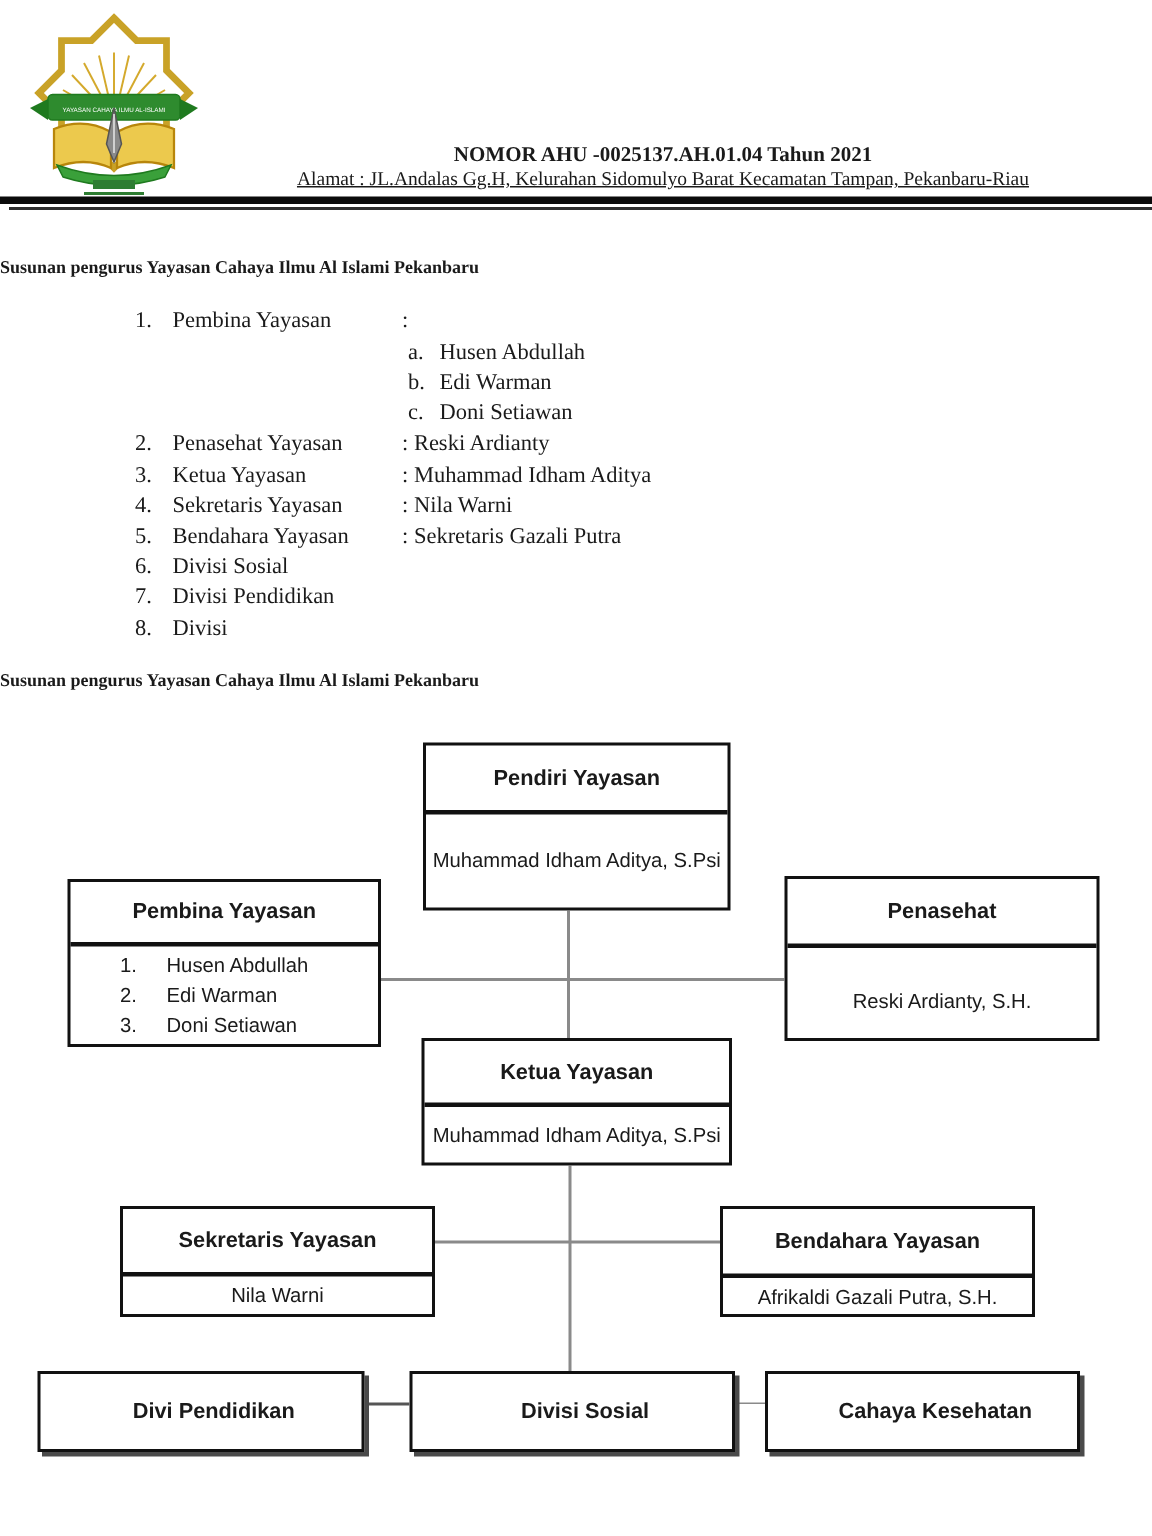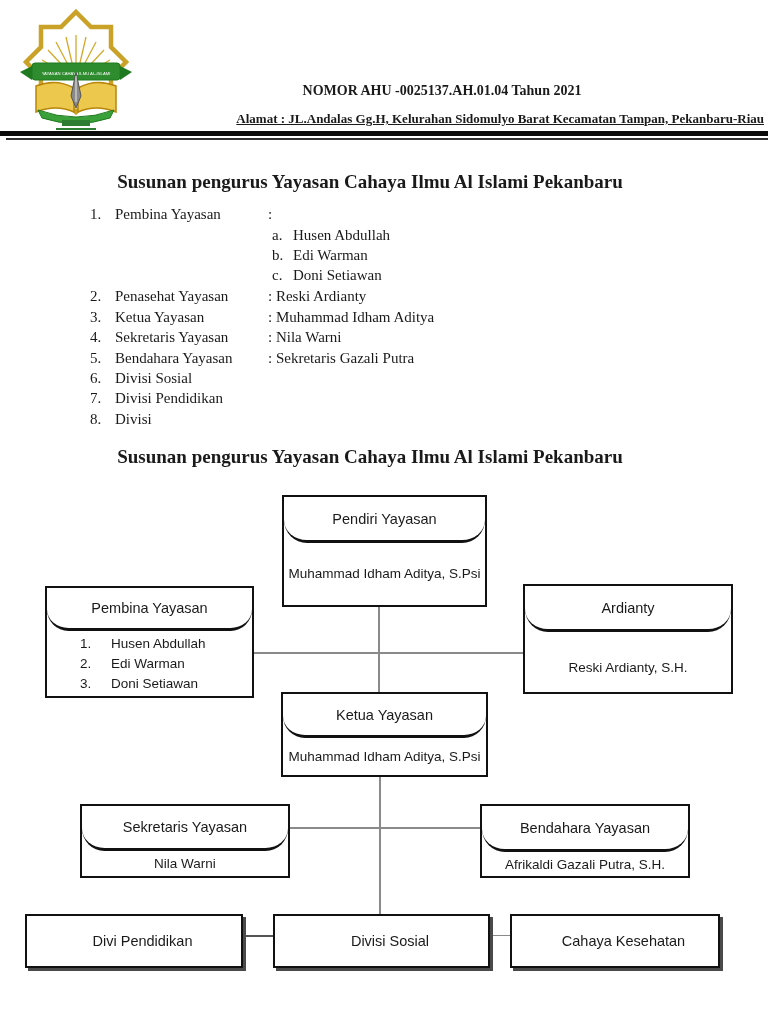--- a/index.html
+++ b/index.html
@@ -3,45 +3,45 @@
 <meta charset="utf-8">
 <style>
   html,body{margin:0;padding:0;background:#ffffff;}
   .page{position:relative;width:768px;height:1024px;background:#ffffff;overflow:hidden;
         font-family:"Liberation Serif", serif;color:#1a1a1a;}
 
   
   .logo{position:absolute;left:16px;top:6px;width:120px;height:126px;}
   .hdr-title{position:absolute;left:120px;right:4px;top:46px;text-align:center;
              font-weight:bold;font-size:21px;letter-spacing:.3px;}
-  .hdr-nomor{position:absolute;left:120px;right:4px;top:83px;text-align:center;
+  .hdr-nomor{position:absolute;left:120px;right:4px;top:96px;text-align:center;
              font-weight:bold;font-size:14px;}
-  .hdr-alamat{position:absolute;left:120px;right:4px;top:111px;text-align:right;
-              font-weight:bold;font-size:13px;text-decoration:underline;}
+  .hdr-alamat{position:absolute;left:120px;right:4px;top:111px;text-align:center;
+              font-weight:normal;font-size:13px;text-decoration:underline;}
   .rule1{position:absolute;left:0;top:131px;width:768px;height:5px;background:#0b0b0b;}
   .rule2{position:absolute;left:6px;top:138px;width:762px;height:2px;background:#2f2f2f;}
 
   
-  .sec-heading{position:absolute;left:0;width:740px;text-align:center;
-               font-weight:bold;font-size:19px;}
+  .sec-heading{position:absolute;left:0;width:740px;
+               font-weight:bold;font-size:12px;}
   .sh1{top:171px;} .sh2{top:446px;}
 
   
   .row{position:absolute;left:0;width:768px;height:21px;font-size:15px;}
   .l-num{position:absolute;left:90px;}
   .l-label{position:absolute;left:115px;}
   .l-val{position:absolute;left:268px;}
   .l-sub-letter{position:absolute;left:272px;}
   .l-sub-name{position:absolute;left:293px;}
 
   
   .obox{position:absolute;border:2px solid #111111;background:#ffffff;box-sizing:border-box;
         font-family:"Liberation Sans", sans-serif;}
-  .ohead{display:flex;align-items:center;justify-content:center;font-weight:normal;
-         font-size:14.5px;border-bottom:3px solid #111111;box-sizing:border-box;border-radius:23px;}
+  .ohead{display:flex;align-items:center;justify-content:center;font-weight:bold;
+         font-size:14.5px;border-bottom:3px solid #111111;box-sizing:border-box;}
   .ohead.noline{border-bottom:none;}
   .obody{display:flex;align-items:center;justify-content:center;font-size:13.5px;}
   .olist{padding:5px 0 0 0;font-size:13.5px;}
   .olist .mrow{position:relative;height:20px;}
   .olist .mnum{position:absolute;left:33px;}
   .olist .mname{position:absolute;left:64px;}
   .shadowed{box-shadow:3px 3px 0 #4a4a4a;padding-left:17px;}
 
   .conn{position:absolute;background:#8a8a8a;}
   .conn.dark{background:#555555;}
@@ -168,21 +168,21 @@
         <span class="mname">Edi Warman</span>
       </div>
       <div class="mrow">
         <span class="mnum">3.</span>
         <span class="mname">Doni Setiawan</span>
       </div>
     </div>
   </div>
 
   <div class="obox" style="left:523px;top:584px;width:210px;height:110px">
-    <div class="ohead" style="height:46px">Ardianty</div>
+    <div class="ohead" style="height:46px">Penasehat</div>
     <div class="obody" style="height:70px">Reski  Ardianty, S.H.</div>
   </div>
 
   <div class="obox" style="left:281px;top:692px;width:207px;height:85px">
     <div class="ohead" style="height:44px">Ketua Yayasan</div>
     <div class="obody" style="height:37px">Muhammad Idham Aditya, S.Psi</div>
   </div>
 
   <div class="obox" style="left:80px;top:804px;width:210px;height:74px">
     <div class="ohead" style="height:45px">Sekretaris Yayasan</div>

